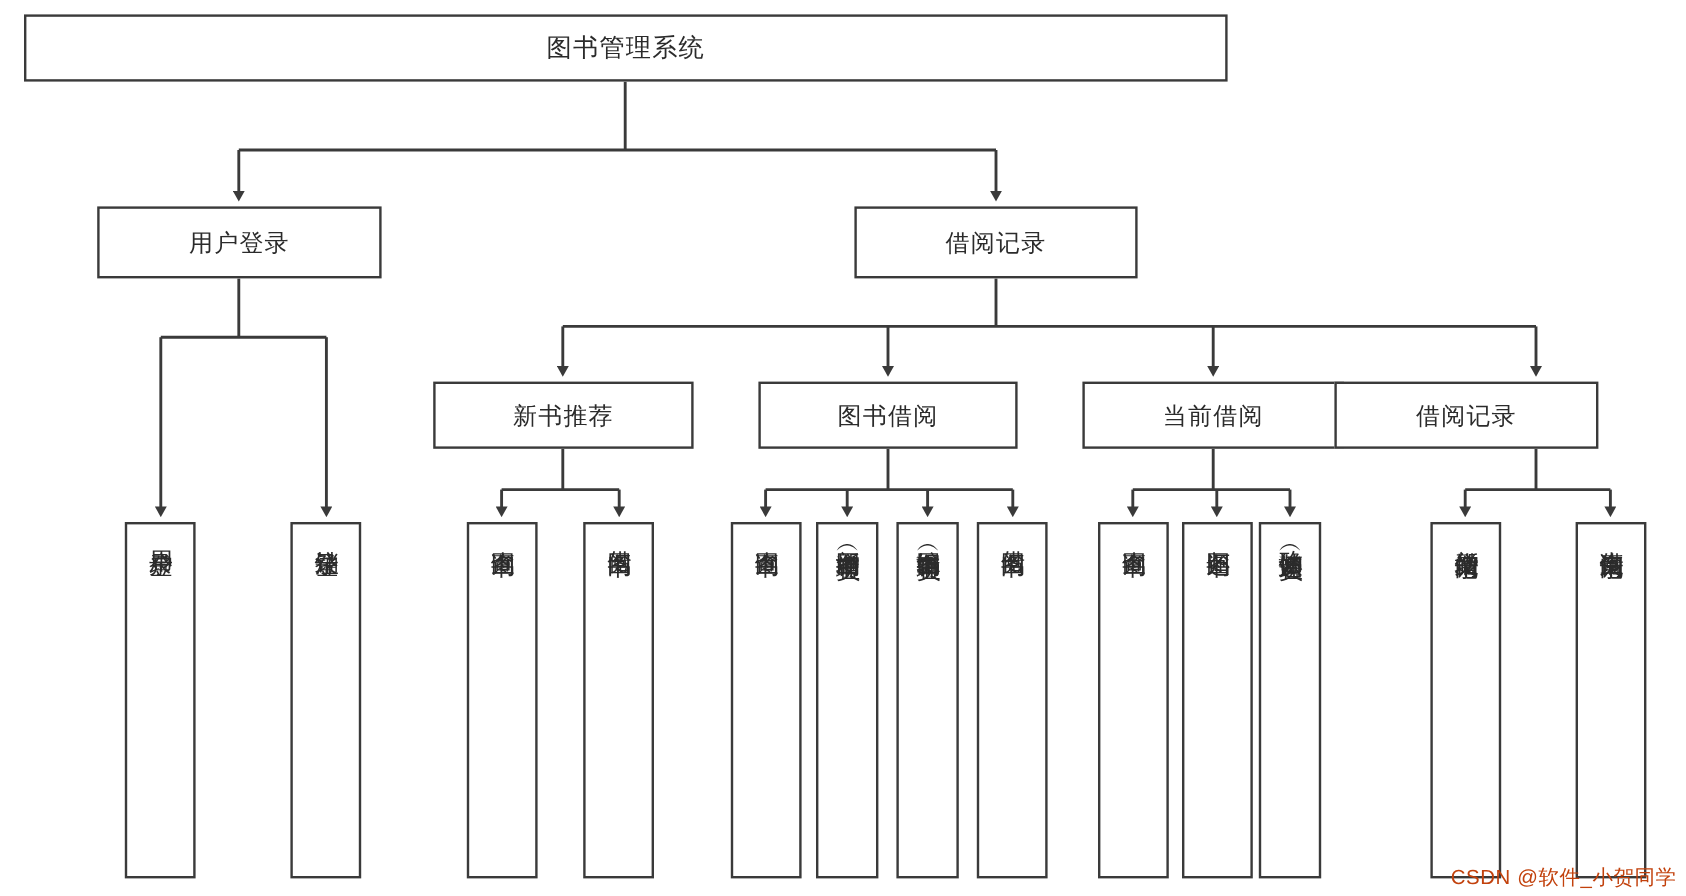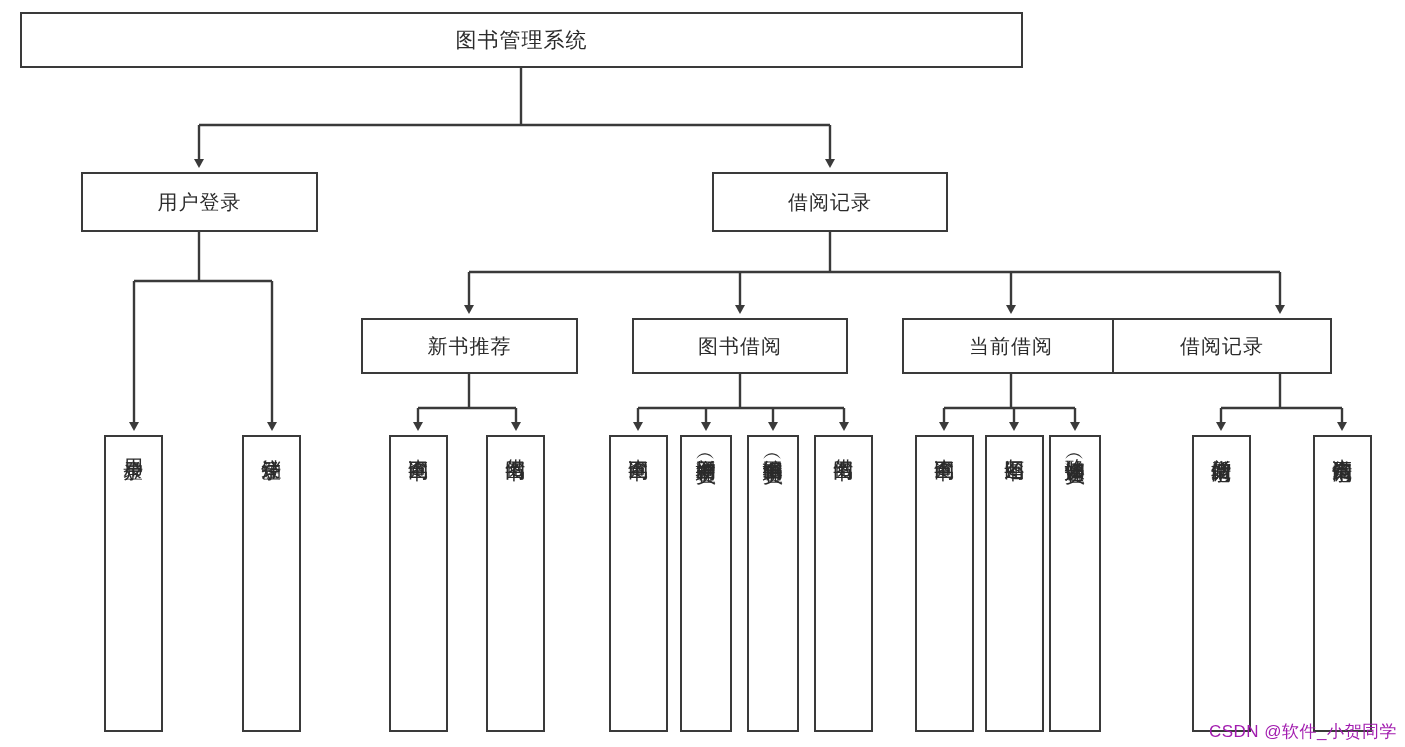--- a/index.html
+++ b/index.html
@@ -57,21 +57,21 @@
   }
   .hlabel {
     white-space: nowrap;
     letter-spacing: 1px;
   }
   #watermark {
     position: absolute;
     right: 8px;
     bottom: 4px;
     font-size: 17px;
-    color: #a21caf;
+    color: #c2410c;
     letter-spacing: 0.5px;
     z-index: 5;
     white-space: nowrap;
   }
 </style>
 </head>
 <body>
 
 <div id="canvas">
 

